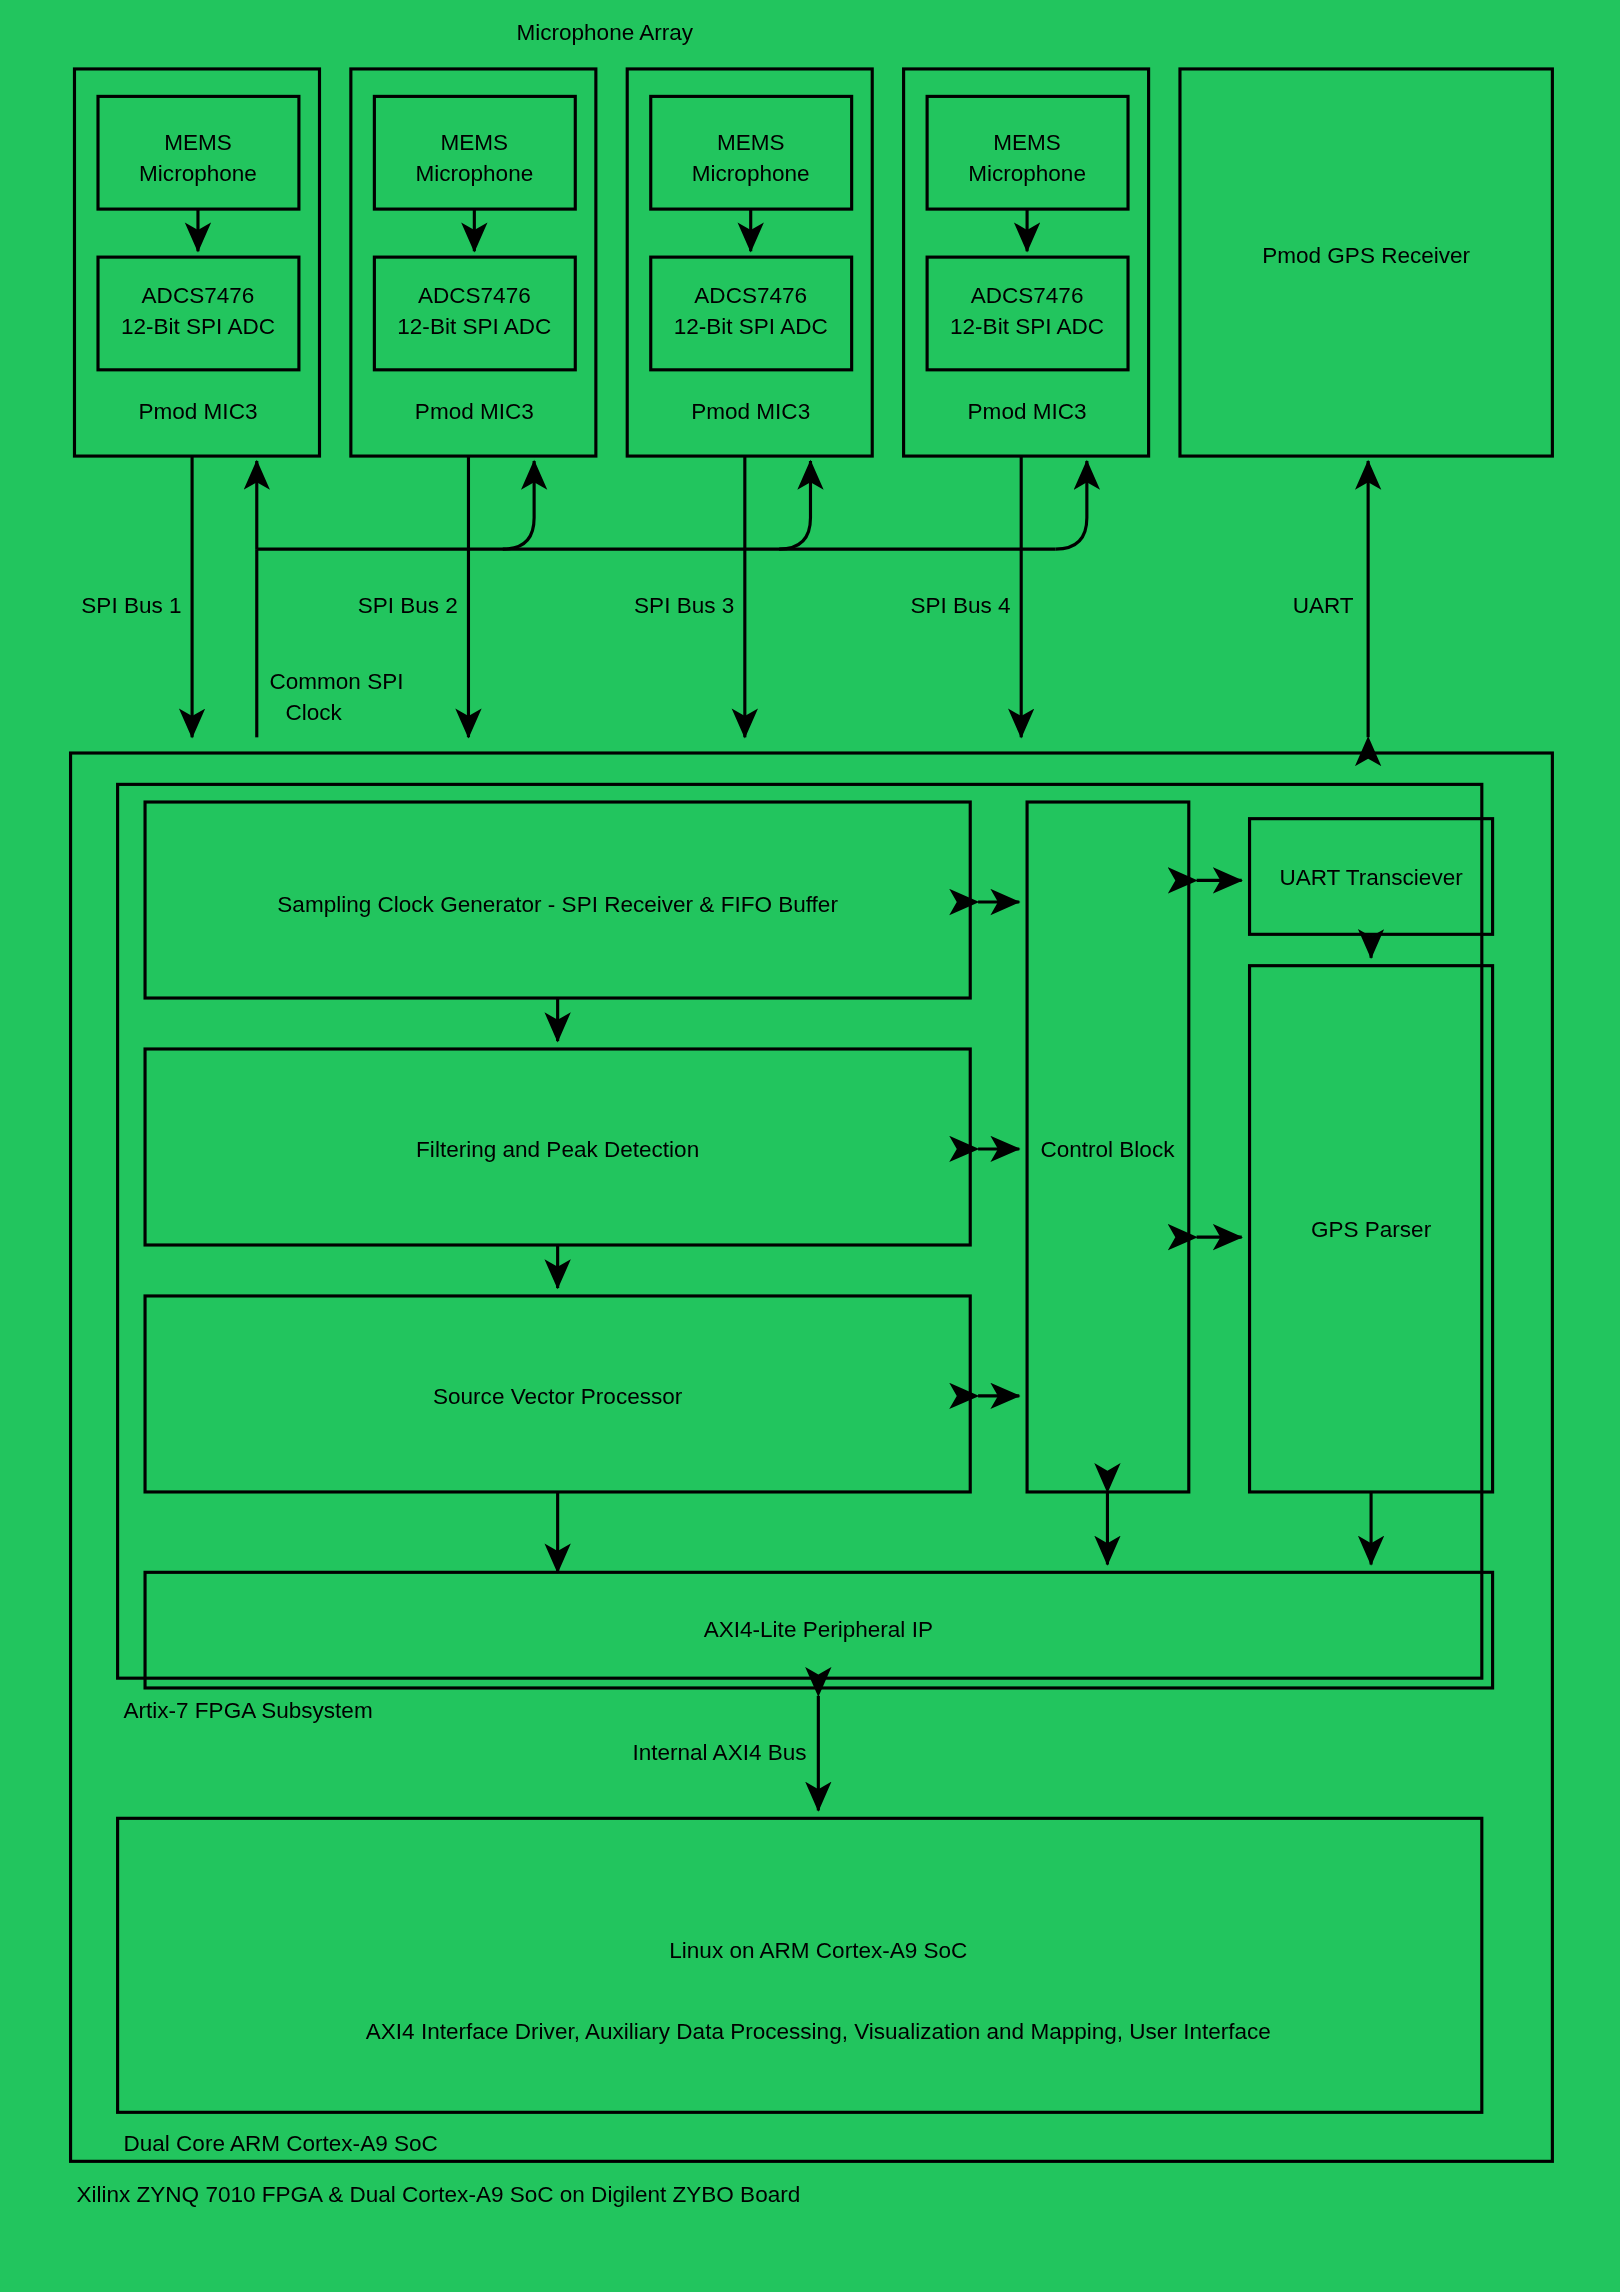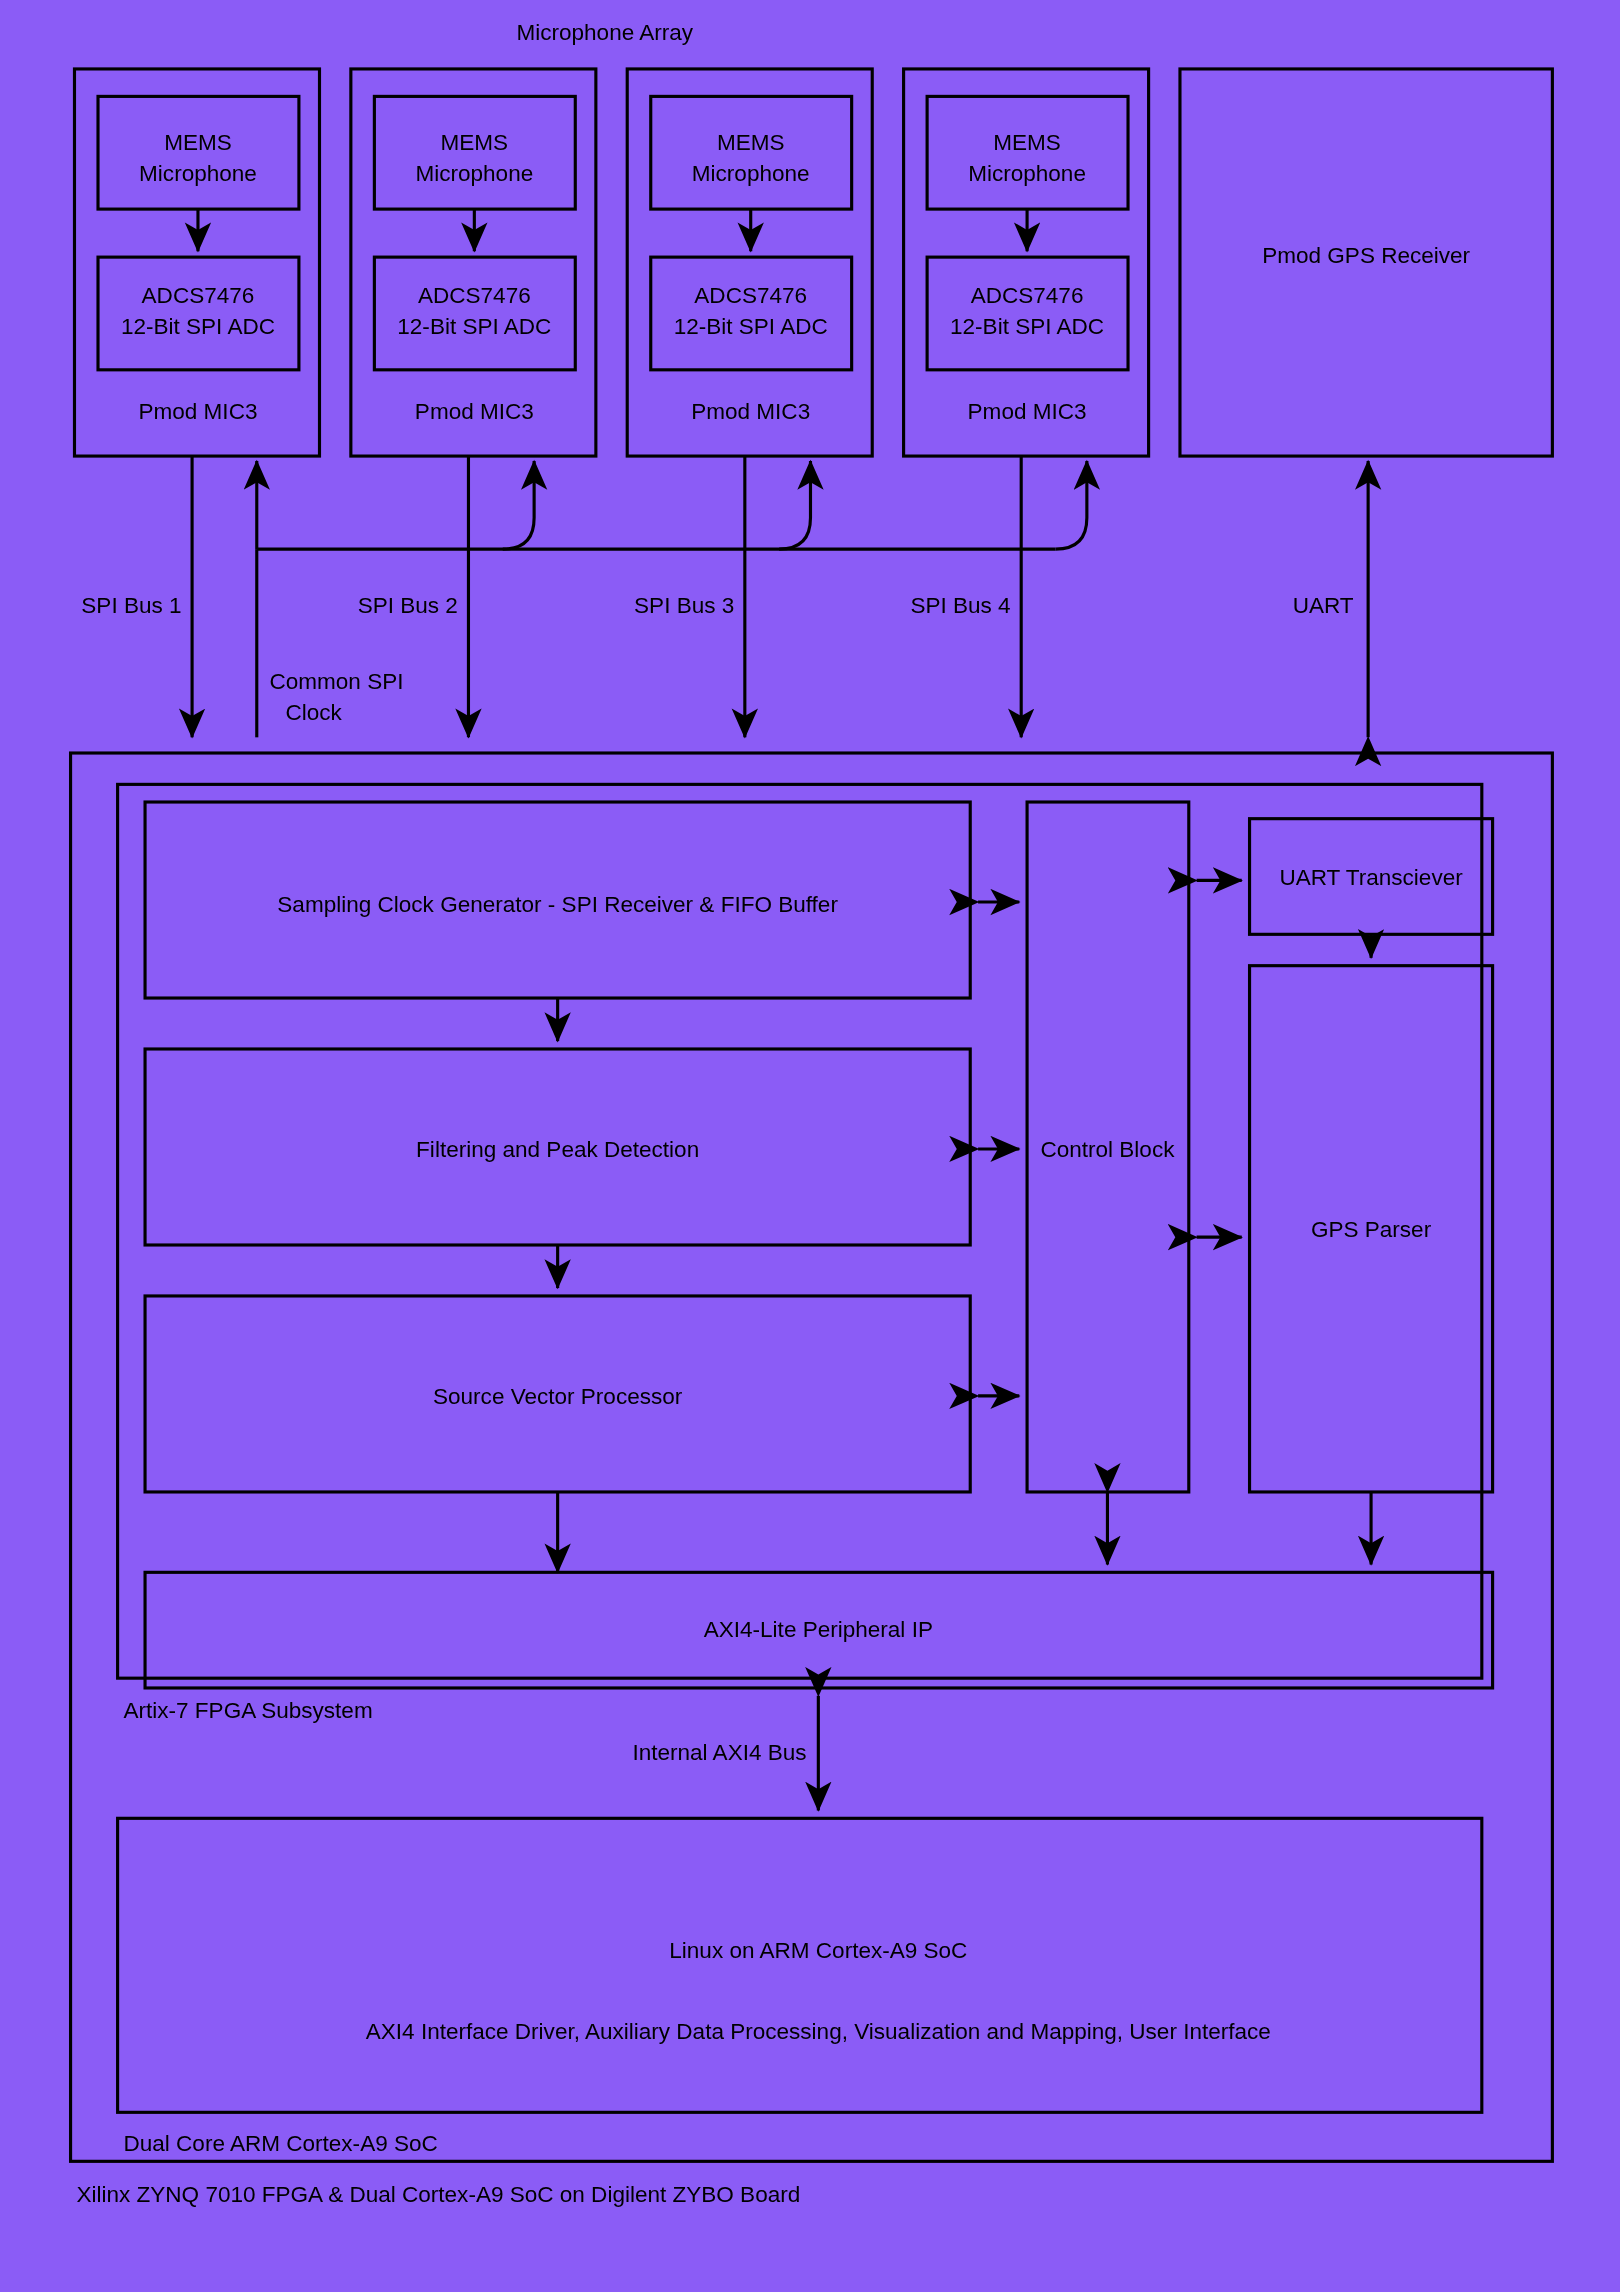--- a/index.html
+++ b/index.html
@@ -1,17 +1,17 @@
 <!DOCTYPE html>
 <html><head>
 <meta charset="utf-8">
 <style>
   html,body{margin:0;padding:0;background:#ffffff;}
   body{width:1620px;height:2293px;font-family:"Liberation Sans",sans-serif;}
-  #root{position:relative;width:1620px;height:2293px;overflow:hidden;background:#8b5cf6;text-align:right;}
+  #root{position:relative;width:1620px;height:2293px;overflow:hidden;background:#22c55e;text-align:right;}
   svg{display:block;}
   .bx{fill:none;stroke:#000;stroke-width:3.2;}
   .ln{stroke:#000;stroke-width:3.2;fill:none;}
   text{font-family:"Liberation Sans",sans-serif;fill:#000;}
   .t{font-size:23px;}
 </style>
 </head>
 <body>
 
 <div id="root">

